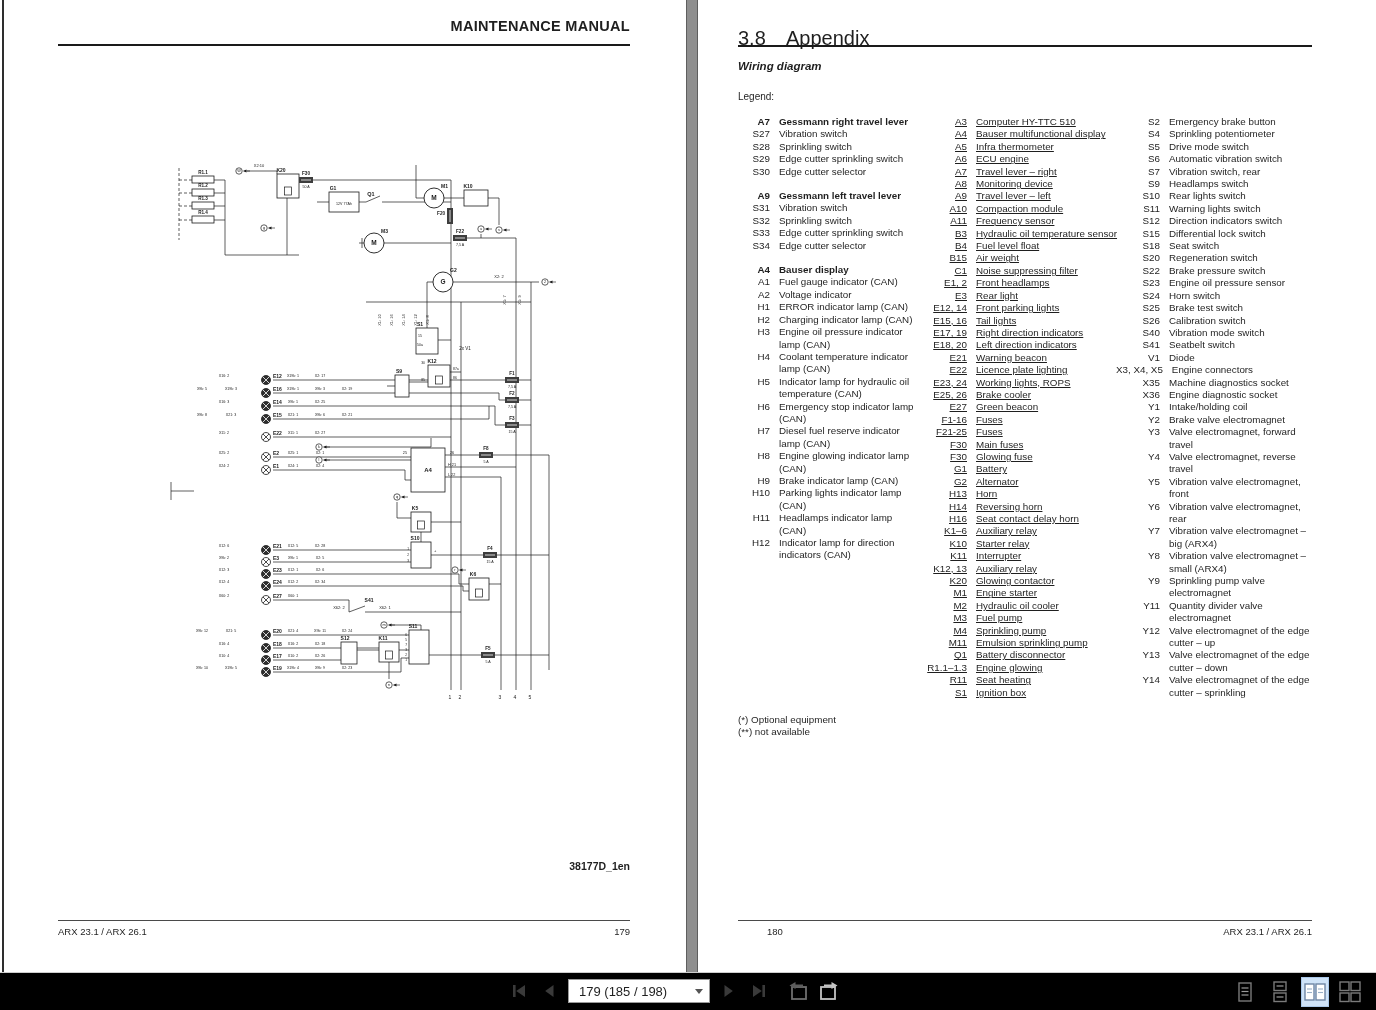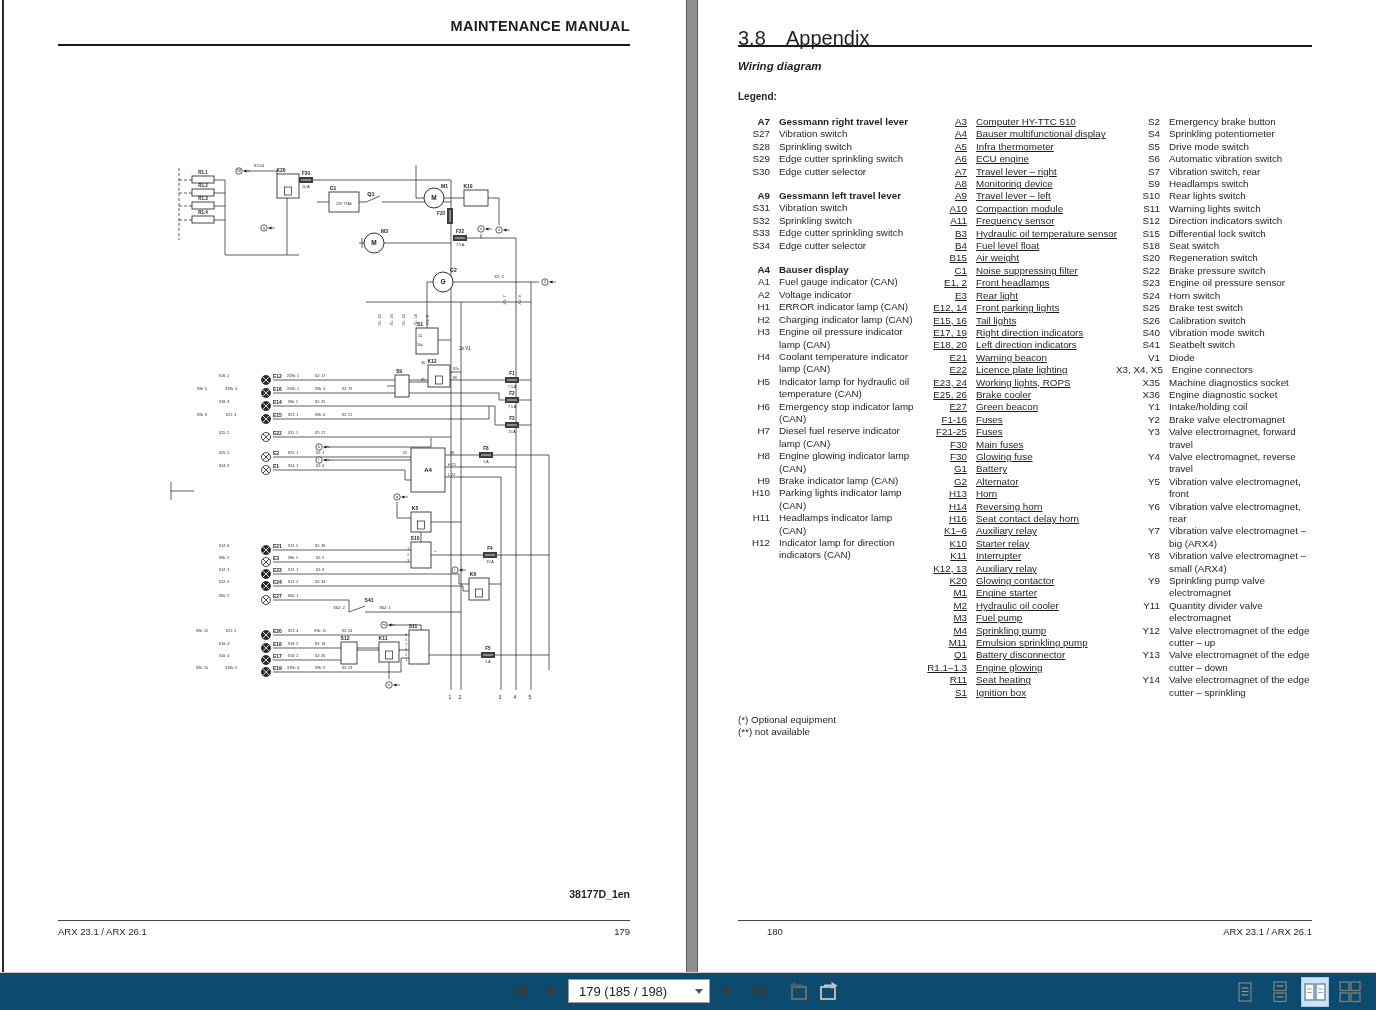--- a/index.html
+++ b/index.html
@@ -14,48 +14,48 @@
   #page-right{left:698px;width:678px;}
   #left-edge{left:2px;top:0;width:2px;height:972px;background:#2e2e2e;}
   #divider{left:686px;top:0;width:12px;height:972px;background:#8f8f8f;
     border-left:1px solid #5e5e5e;border-right:1px solid #5e5e5e;box-sizing:border-box;}
   .rule{position:absolute;background:#1a1a1a;height:1.6px;}
   .rule-thin{position:absolute;background:#4a4a4a;height:1.2px;}
 
   
   #mm-header{top:18px;left:54px;width:572px;text-align:right;font-size:14.5px;font-weight:bold;letter-spacing:.3px;}
   #mm-rule{top:44px;left:54px;width:572px;}
-  #fig-code{top:888px;left:54px;width:572px;text-align:right;font-weight:bold;font-size:10.5px;}
+  #fig-code{top:860px;left:54px;width:572px;text-align:right;font-weight:bold;font-size:10.5px;}
   .foot-rule{top:920px;}
   .foot-text{top:926px;font-size:9.5px;}
 
   
   #sec-head{top:27px;left:40px;font-size:20px;font-weight:normal;}
   #sec-head .num{display:inline-block;width:48px;}
   #sec-rule{top:45px;left:40px;width:574px;}
   #subtitle{top:60px;left:40px;font-size:11.5px;font-weight:bold;font-style:italic;}
-  #legend-label{top:91px;left:40px;font-size:10px;font-weight:bold;}
+  #legend-label{top:91px;left:40px;font-size:10px;font-weight:normal;}
   .lcol{position:absolute;top:116px;font-size:9.8px;line-height:12.4px;}
   #lcol1{left:28px;width:190px;}
   #lcol2{left:225px;width:212px;text-decoration:underline;}
   #lcol3{left:418px;width:202px;}
   .lrow{display:flex;}
   .lrow.gap{margin-top:12px;}
   .lrow .code{flex:none;width:44px;text-align:right;white-space:nowrap;}
   .lrow .code.wide{width:auto;}
   .lrow .desc{margin-left:9px;}
   #lcol1 .desc{width:135px;}
   #lcol2 .desc{width:158px;}
   #lcol3 .desc{width:142px;}
   .b{font-weight:bold;}
   #notes{top:714px;left:40px;font-size:9.8px;line-height:12.4px;}
 
   
   #toolbar{position:absolute;top:972px;left:0;width:1376px;height:38px;
-    background:#0c4a6e;border-top:1px solid #cdcdcd;box-sizing:border-box;text-align:right;}
+    background:#000000;border-top:1px solid #cdcdcd;box-sizing:border-box;text-align:right;}
   .tbtn{position:relative;width:26px;height:28px;border:none;background:none;padding:0;
     display:flex;align-items:center;justify-content:center;}
   #nav-cluster{position:absolute;left:506px;top:4px;display:flex;align-items:center;gap:5px;}
   #page-combo{display:flex;align-items:center;height:24px;width:142px;background:#fff;
     border:1px solid #9a9a9a;font-size:13px;box-sizing:border-box;padding-left:10px;}
   #page-combo .caret{margin-left:auto;width:20px;height:100%;display:flex;align-items:center;justify-content:center;}
   .caret-glyph{width:0;height:0;border-left:4px solid transparent;border-right:4px solid transparent;border-top:5px solid #555;}
   #view-cluster{position:absolute;right:12px;top:4px;display:flex;gap:7px;}
   .vbtn{width:28px;height:30px;border:none;background:none;padding:0;
     display:flex;align-items:center;justify-content:center;}

